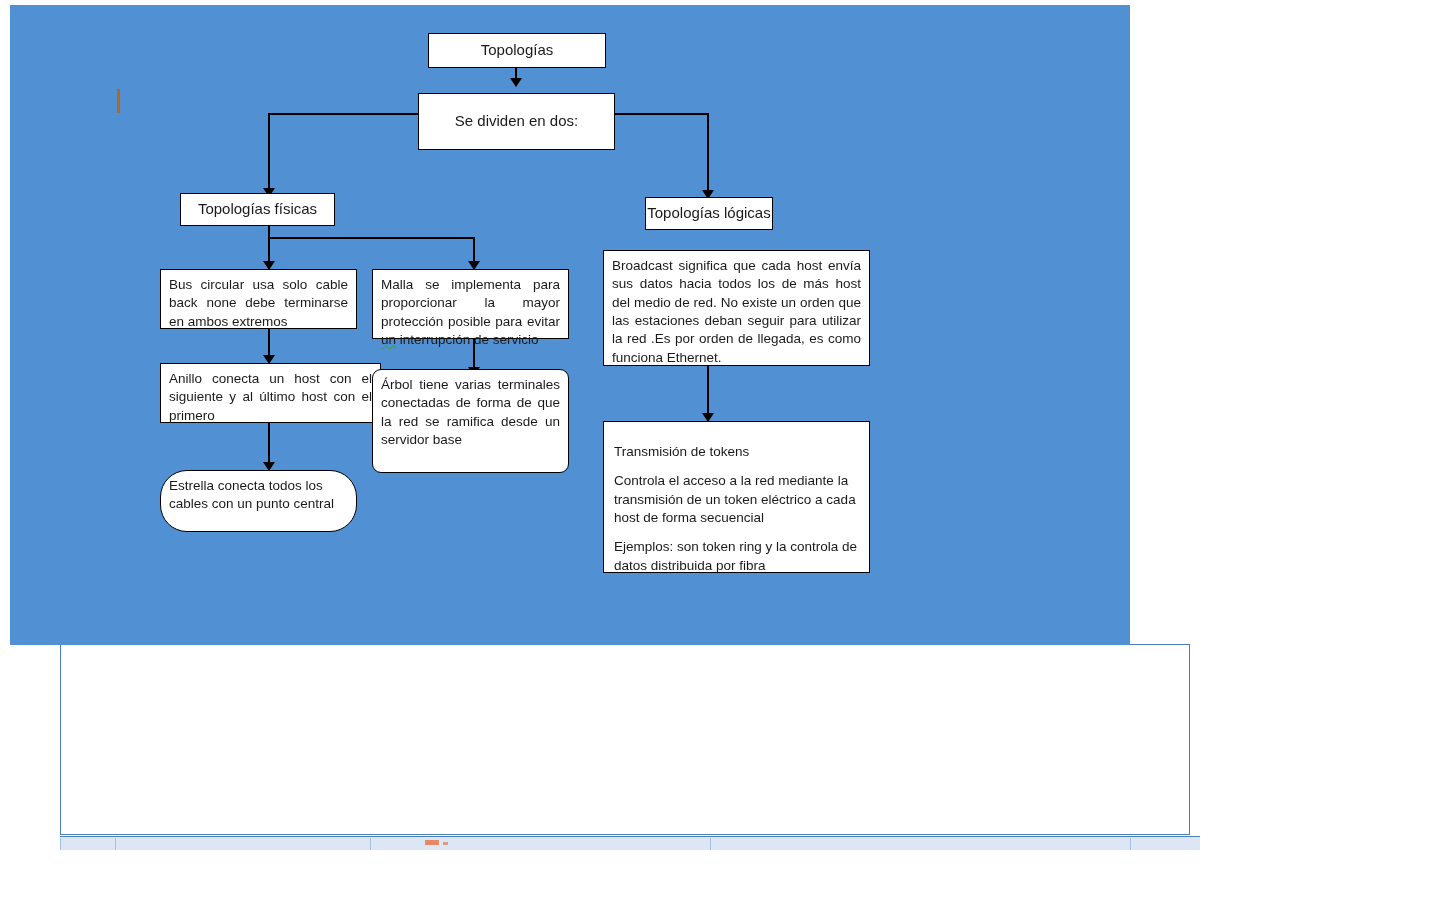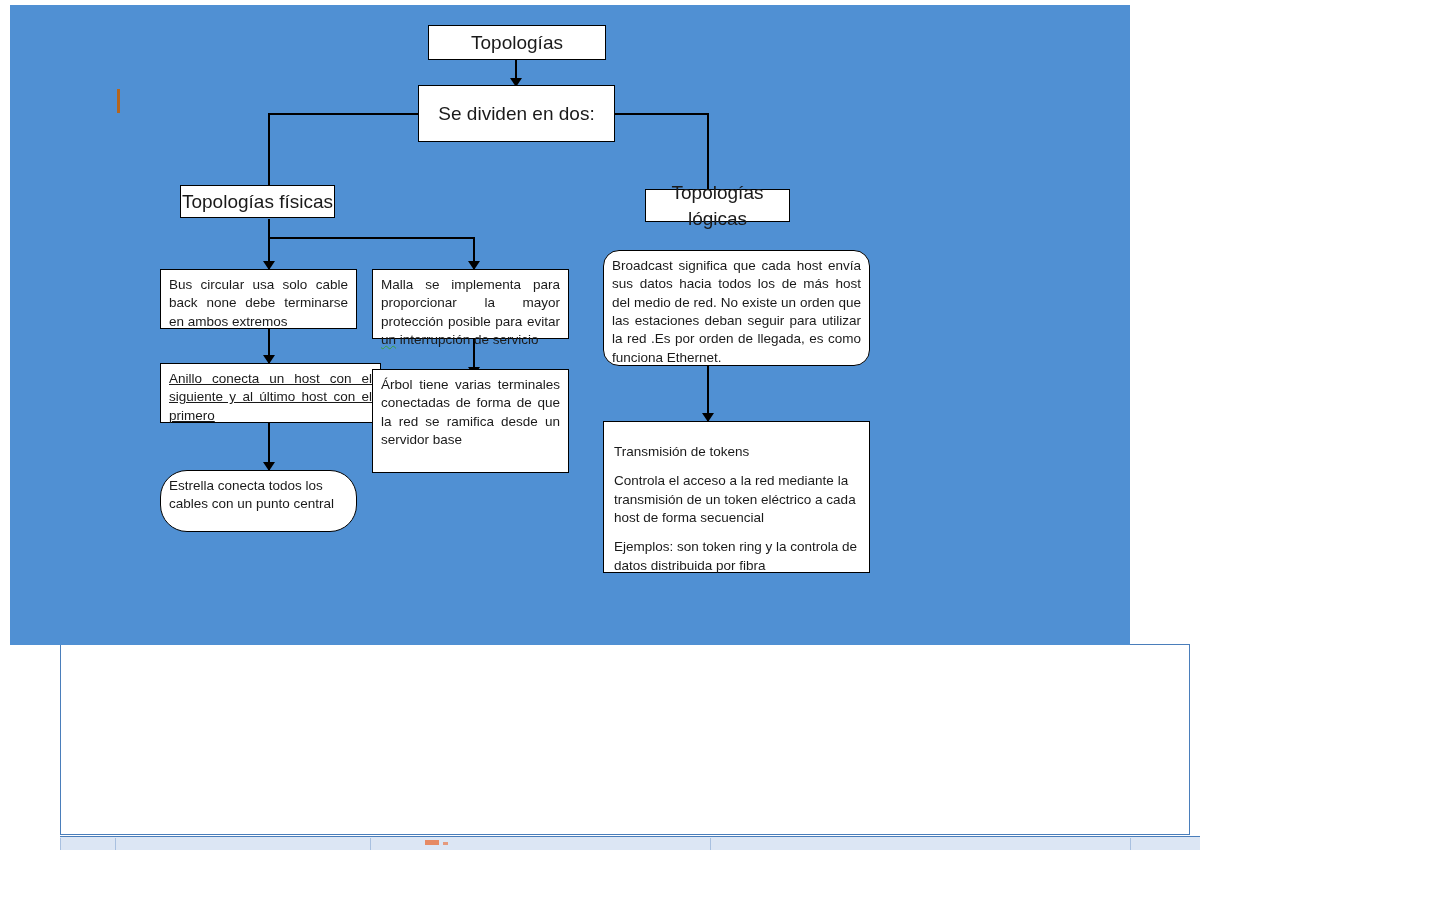--- a/index.html
+++ b/index.html
@@ -79,22 +79,23 @@
     color: #1a1a1a;
     font-size: 13.5px;
     line-height: 1.36;
     padding: 6px 8px;
   }
   .node.center {
     display: flex;
     align-items: center;
     justify-content: center;
     text-align: center;
-    font-size: 19px;
+    font-size: 15px;
     padding: 0;
+    margin-top: 8px;
   }
   .node.just { text-align: justify; text-align-last: left; }
   .node p { margin: 0; }
   .node p + p { margin-top: 11px; }
 
   .grammar {
     text-decoration: underline;
     text-decoration-style: wavy;
     text-decoration-color: #3aa03a;
     text-decoration-thickness: 1px;
@@ -178,34 +179,34 @@
 
     <div class="vline" style="left:697px; top:361px; height:55px;"></div>
     <div class="arrow" style="left:692px; top:408px;"></div>
 
     <div class="node center" style="left:418px; top:20px; width:178px; height:35px;">Topologías</div>
 
     <div class="node center" style="left:408px; top:80px; width:197px; height:57px;">Se dividen en dos:</div>
 
     <div class="node center" style="left:170px; top:180px; width:155px; height:33px;">Topologías físicas</div>
 
-    <div class="node center" style="left:635px; top:184px; width:145px; height:33px;">Topologías lógicas</div>
+    <div class="node center" style="left:635px; top:184px; width:128px; height:33px;">Topologías lógicas</div>
 
     <div class="node just" style="left:150px; top:264px; width:197px; height:60px;">Bus circular usa solo cable back none debe terminarse en ambos extremos</div>
 
-    <div class="node just" style="left:150px; top:358px; width:221px; height:60px;text-decoration:underline;">Anillo conecta un host con el siguiente y al último host con el primero</div>
+    <div class="node just" style="left:150px; top:358px; width:221px; height:60px;">Anillo conecta un host con el siguiente y al último host con el primero</div>
 
     <div class="node" style="left:150px; top:465px; width:197px; height:62px;border-radius:27px;">Estrella conecta todos los cables con un punto central</div>
 
 
     <div class="node just" style="left:362px; top:264px; width:197px; height:70px;"><span>Malla se implementa para proporcionar la mayor protección posible para evitar </span><span class="grammar">un</span><span> interrupción de servicio</span></div>
 
-    <div class="node just" style="left:362px; top:364px; width:197px; height:104px;">Árbol tiene varias terminales conectadas de forma de que la red se ramifica desde un servidor base</div>
-
-    <div class="node just" style="left:593px; top:245px; width:267px; height:116px;border-radius:16px;">Broadcast significa que cada host envía sus datos hacia todos los de más host del medio de red. No existe un orden que las estaciones deban seguir para utilizar la red .Es por orden de llegada, es como funciona Ethernet.</div>
+    <div class="node just" style="left:362px; top:364px; width:197px; height:104px;border-radius:9px;">Árbol tiene varias terminales conectadas de forma de que la red se ramifica desde un servidor base</div>
+
+    <div class="node just" style="left:593px; top:245px; width:267px; height:116px;">Broadcast significa que cada host envía sus datos hacia todos los de más host del medio de red. No existe un orden que las estaciones deban seguir para utilizar la red .Es por orden de llegada, es como funciona Ethernet.</div>
 
     <div class="node" style="left:593px; top:416px; width:267px; height:152px; padding:21px 10px;">
       <p>Transmisión de tokens</p>
       <p>Controla el acceso a la red mediante la transmisión de un token  eléctrico a cada host de forma secuencial</p>
       <p>Ejemplos: son token ring y la controla de datos distribuida por fibra</p>
     </div>
 
   </div>
 </div>
 

